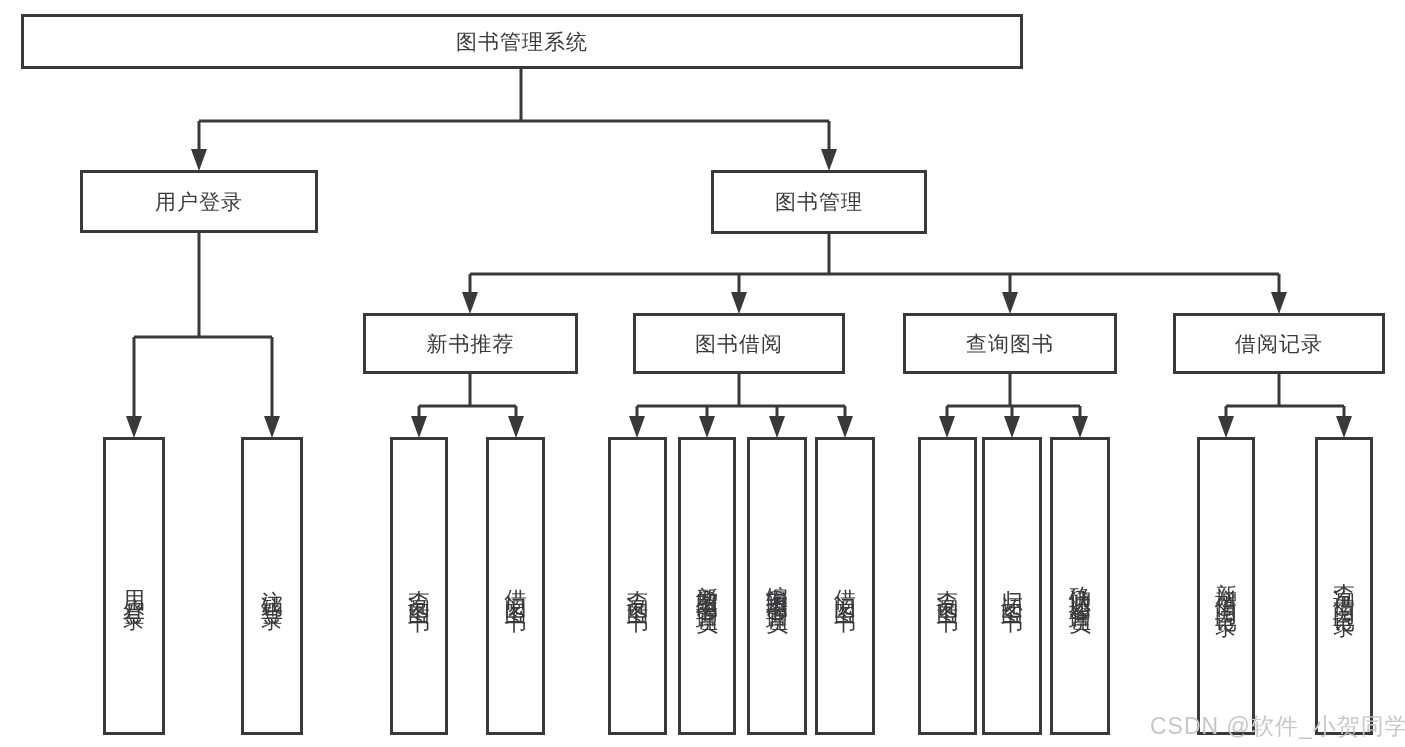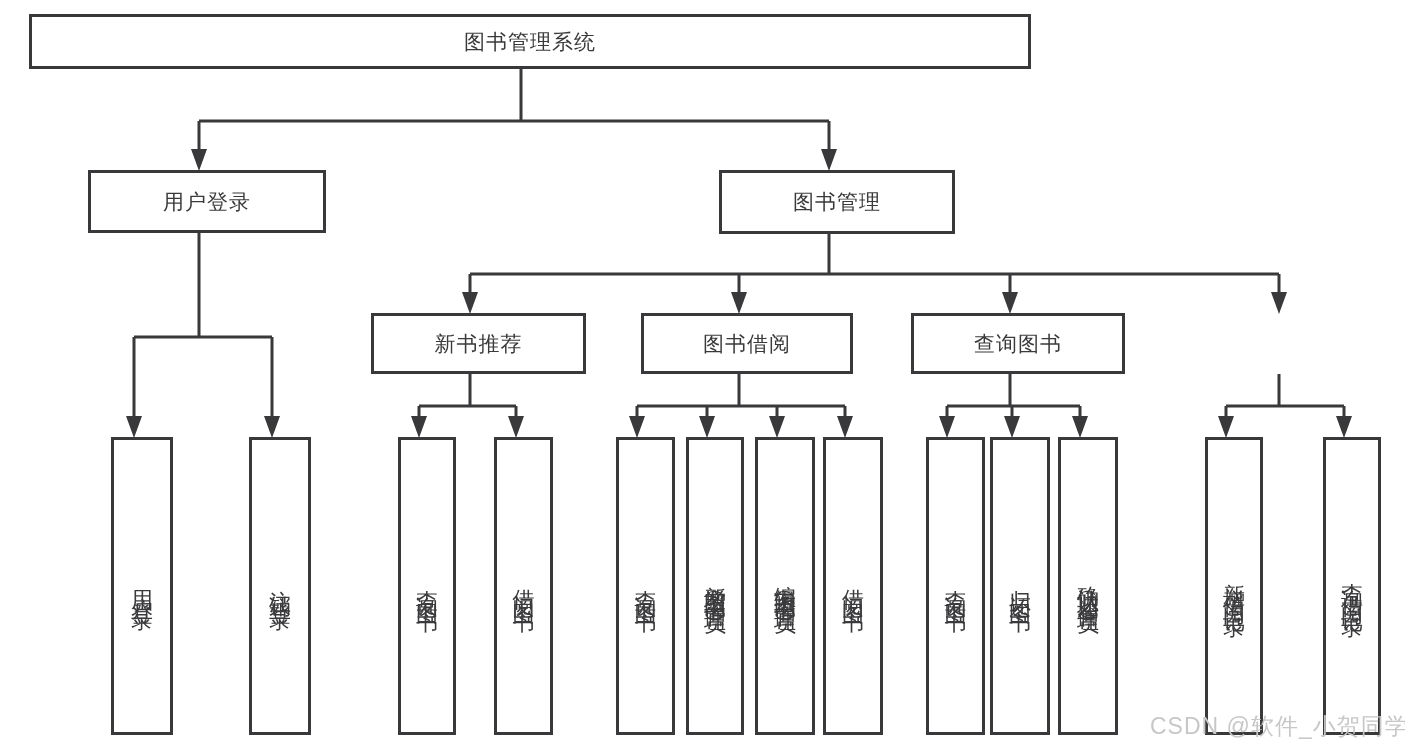--- a/index.html
+++ b/index.html
@@ -18,21 +18,20 @@
     border: 3px solid #39393b;
     background: #ffffff;
     color: #3a3a3c;
     display: flex;
     align-items: center;
     justify-content: center;
     font-size: 21px;
     letter-spacing: 1px;
     text-align: left;
     z-index: 2;
-    margin-left: 8px;
   }
   .leaf {
     writing-mode: vertical-rl;
     text-orientation: mixed;
     font-size: 22px;
     letter-spacing: 7px;
     line-height: 1;
   }
   .leaf.long { letter-spacing: 4px; }
   .watermark {
@@ -80,25 +79,26 @@
       <polygon points="1004,416 1020,416 1012,438"></polygon>
       <polygon points="1072,416 1088,416 1080,438"></polygon>
       <polygon points="1218,416 1234,416 1226,438"></polygon>
       <polygon points="1336,416 1352,416 1344,438"></polygon>
     </g>
   </svg>
 
   <div class="node" style="left:21px;top:14px;width:1002px;height:55px">图书管理系统</div>
 
   <div class="node" style="left:80px;top:170px;width:238px;height:63px">用户登录</div>
-  <div class="node" style="left:711px;top:170px;width:236px;height:64px">图书管理</div>
+  <div class="node" style="left:711px;top:170px;width:216px;height:64px">图书管理</div>
 
   <div class="node" style="left:633px;top:313px;width:212px;height:61px">图书借阅</div>
   <div class="node" style="left:363px;top:313px;width:215px;height:61px">新书推荐</div>
   <div class="node" style="left:903px;top:313px;width:214px;height:61px">查询图书</div>
+  <div class="node" style="left:1173px;top:313px;width:212px;height:61px">借阅记录</div>
 
   <div class="node leaf" style="left:103px;top:437px;width:62px;height:298px">用户登录</div>
   <div class="node leaf" style="left:241px;top:437px;width:62px;height:298px">注销登录</div>
 
   <div class="node leaf" style="left:390px;top:437px;width:58px;height:298px">查询图书</div>
   <div class="node leaf" style="left:486px;top:437px;width:59px;height:298px">借阅图书</div>
 
   <div class="node leaf" style="left:608px;top:437px;width:59px;height:298px">查询图书</div>
   <div class="node leaf long" style="left:678px;top:437px;width:58px;height:298px">新增图书（管理员）</div>
   <div class="node leaf long" style="left:747px;top:437px;width:60px;height:298px">编辑图书（管理员）</div>

